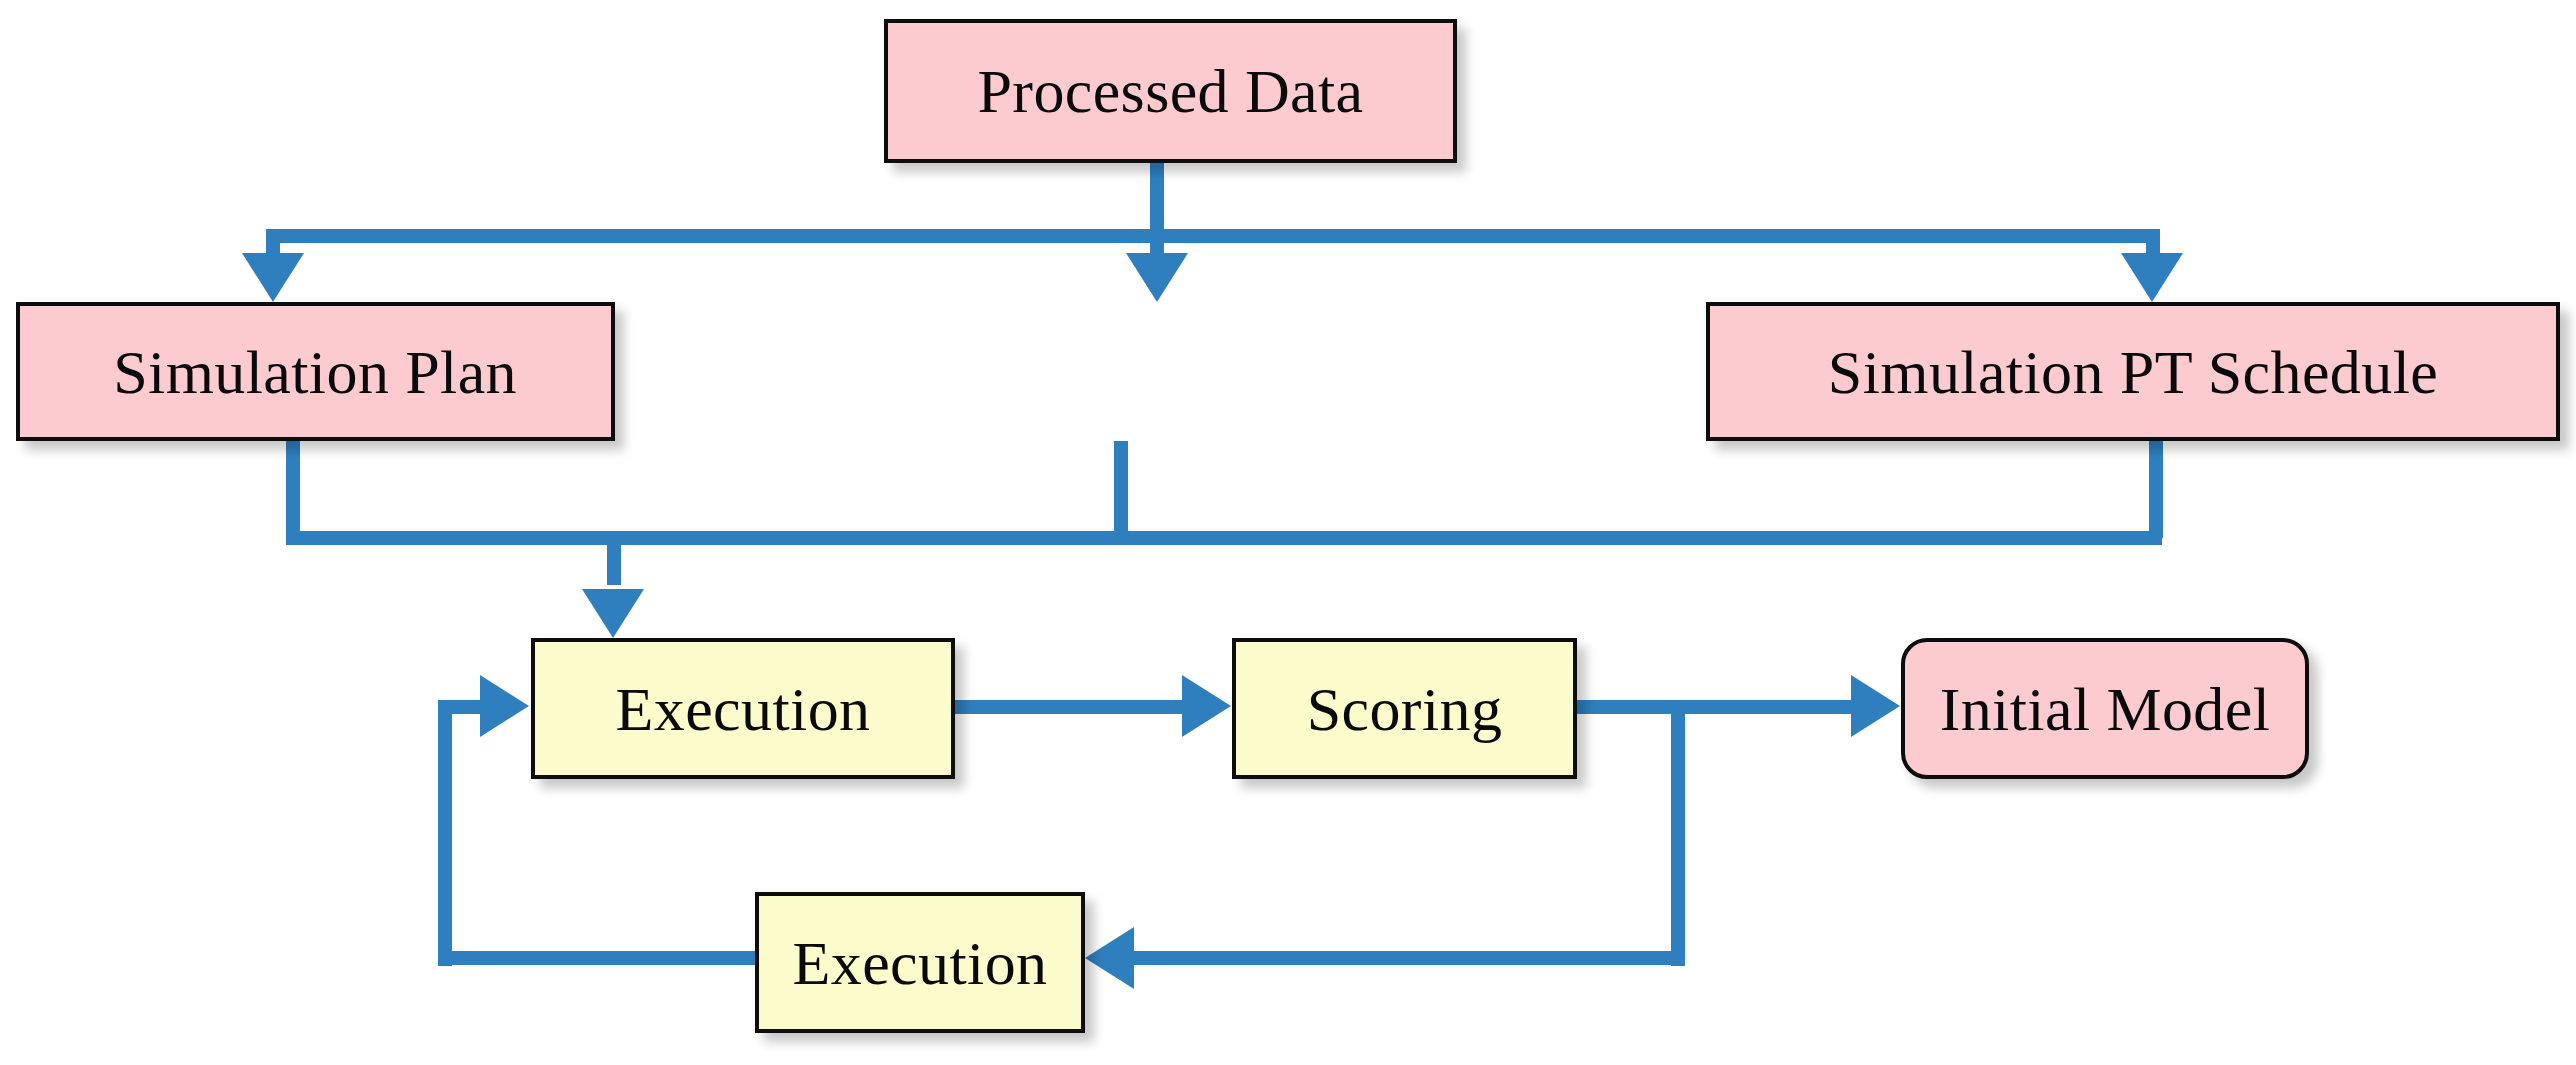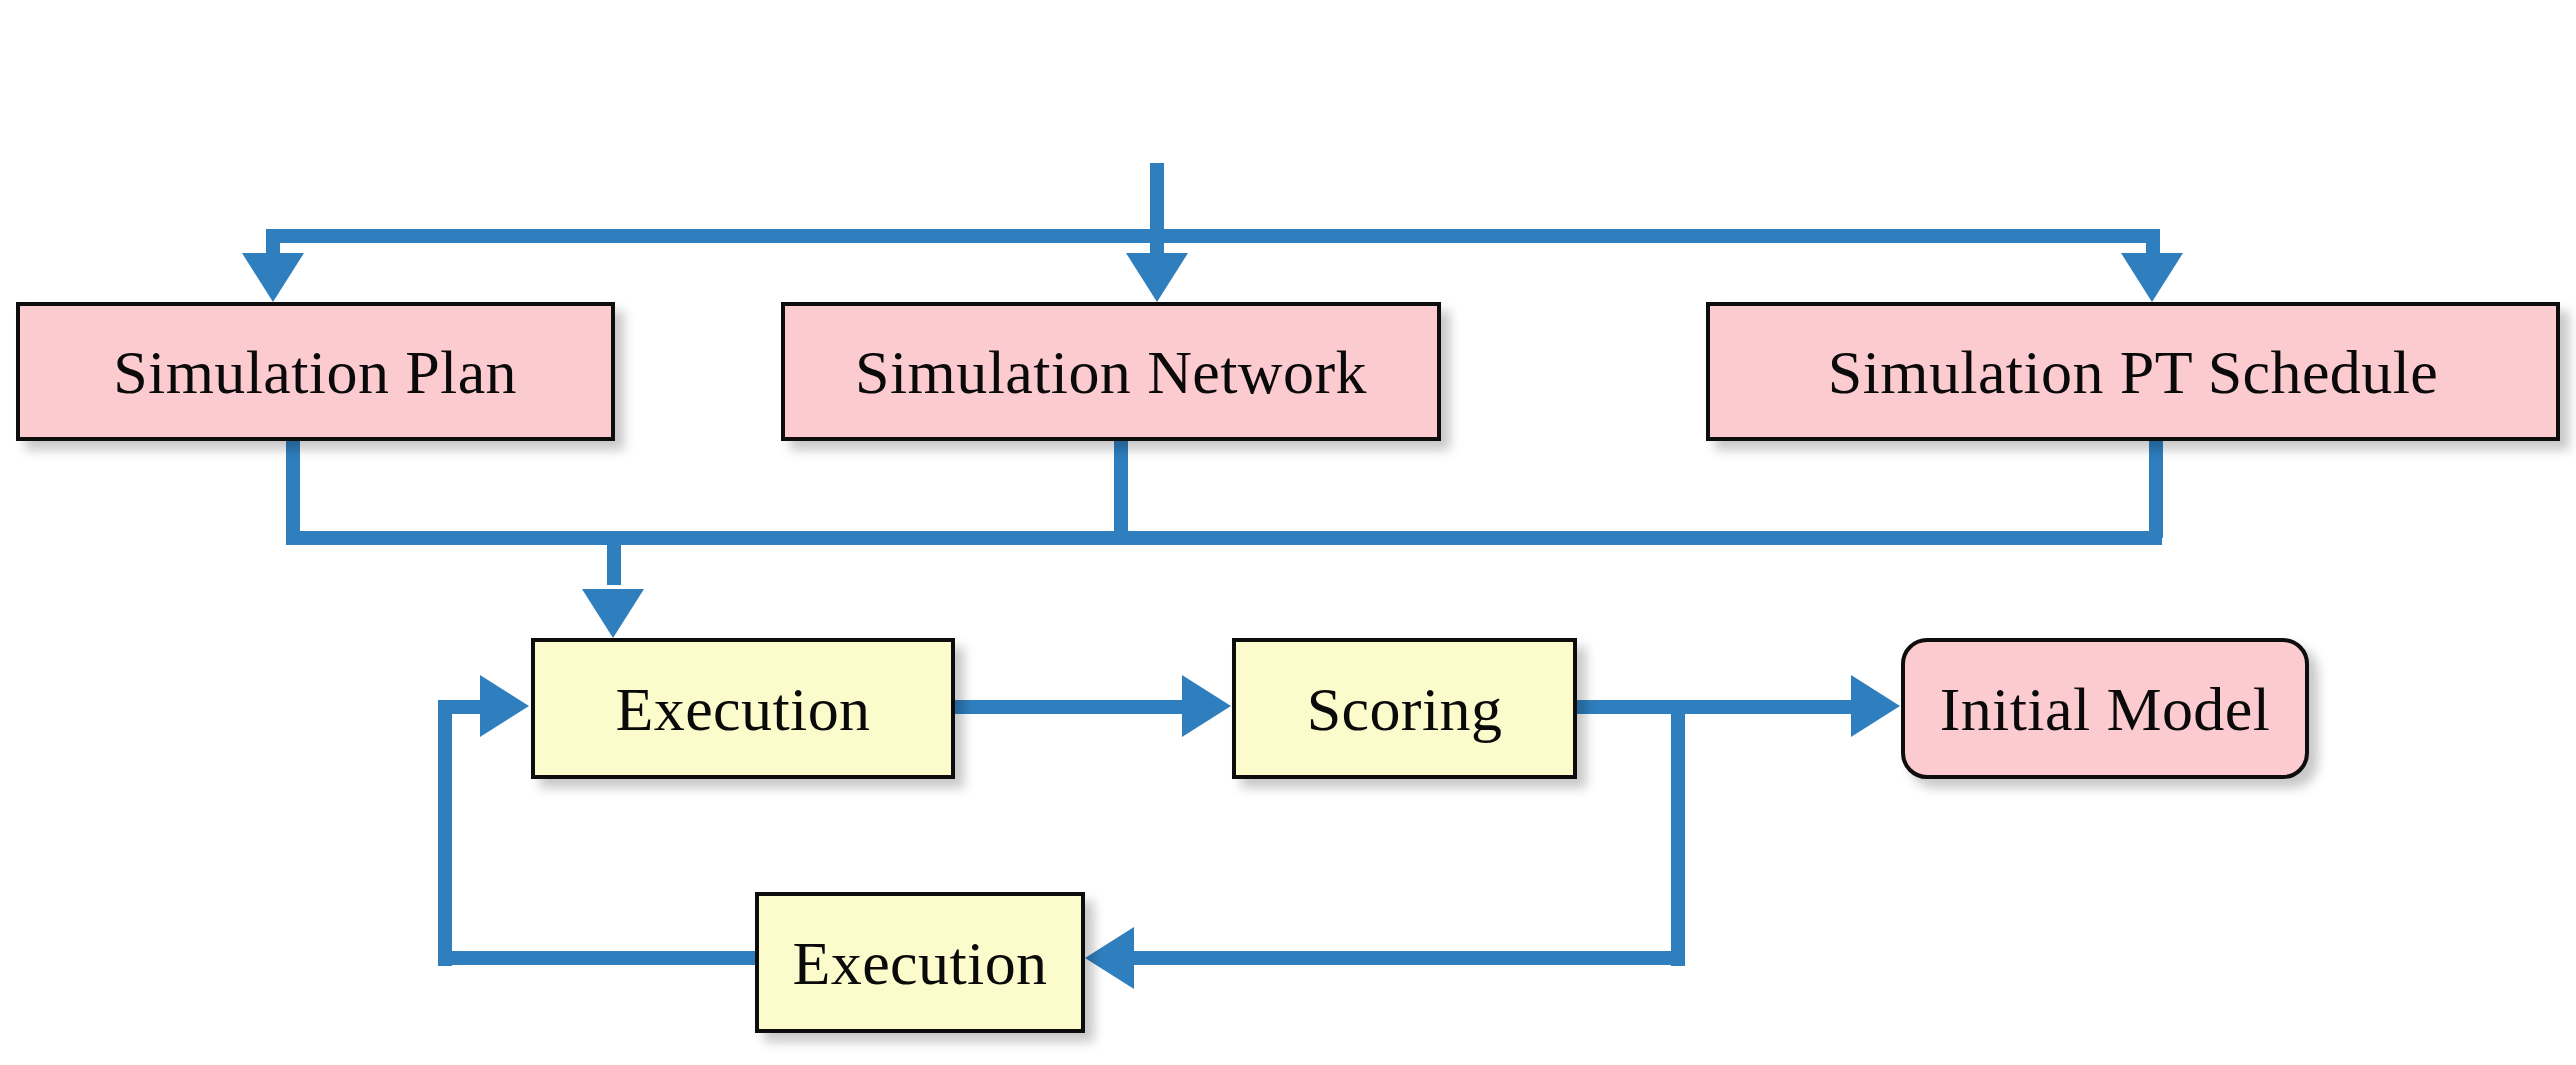--- a/index.html
+++ b/index.html
@@ -95,28 +95,28 @@
 
   <div class="seg" style="left:1671px; top:700px; width:14px; height:266px;"></div>
   <div class="seg" style="left:1134px; top:951px; width:551px; height:14px;"></div>
   <div class="arrow left" style="left:1085px; top:927px;"></div>
 
   <div class="seg" style="left:438px; top:951px; width:319px; height:14px;"></div>
   <div class="seg" style="left:438px; top:700px; width:14px; height:266px;"></div>
   <div class="seg" style="left:438px; top:700px; width:43px; height:14px;"></div>
   <div class="arrow right" style="left:480px; top:675px;"></div>
 
+  <div class="node pink" style="left:884px; top:19px; width:573px; height:144px;">
+    <span class="node-label">Processed Data</span>
+  </div>
 
   <div class="node pink" style="left:15.6px; top:302px; width:599px; height:139px;">
     <span class="node-label">Simulation Plan</span>
   </div>
 
-  <div class="node pink" style="left:781px; top:302px; width:660px; height:139px;">
-    <span class="node-label">Simulation Network</span>
-  </div>
 
   <div class="node pink" style="left:1706px; top:302px; width:854px; height:139px;">
     <span class="node-label">Simulation PT Schedule</span>
   </div>
 
   <div class="node yellow" style="left:531px; top:638px; width:424px; height:141px;">
     <span class="node-label">Execution</span>
   </div>
 
   <div class="node yellow" style="left:1232px; top:638px; width:345px; height:141px;">

